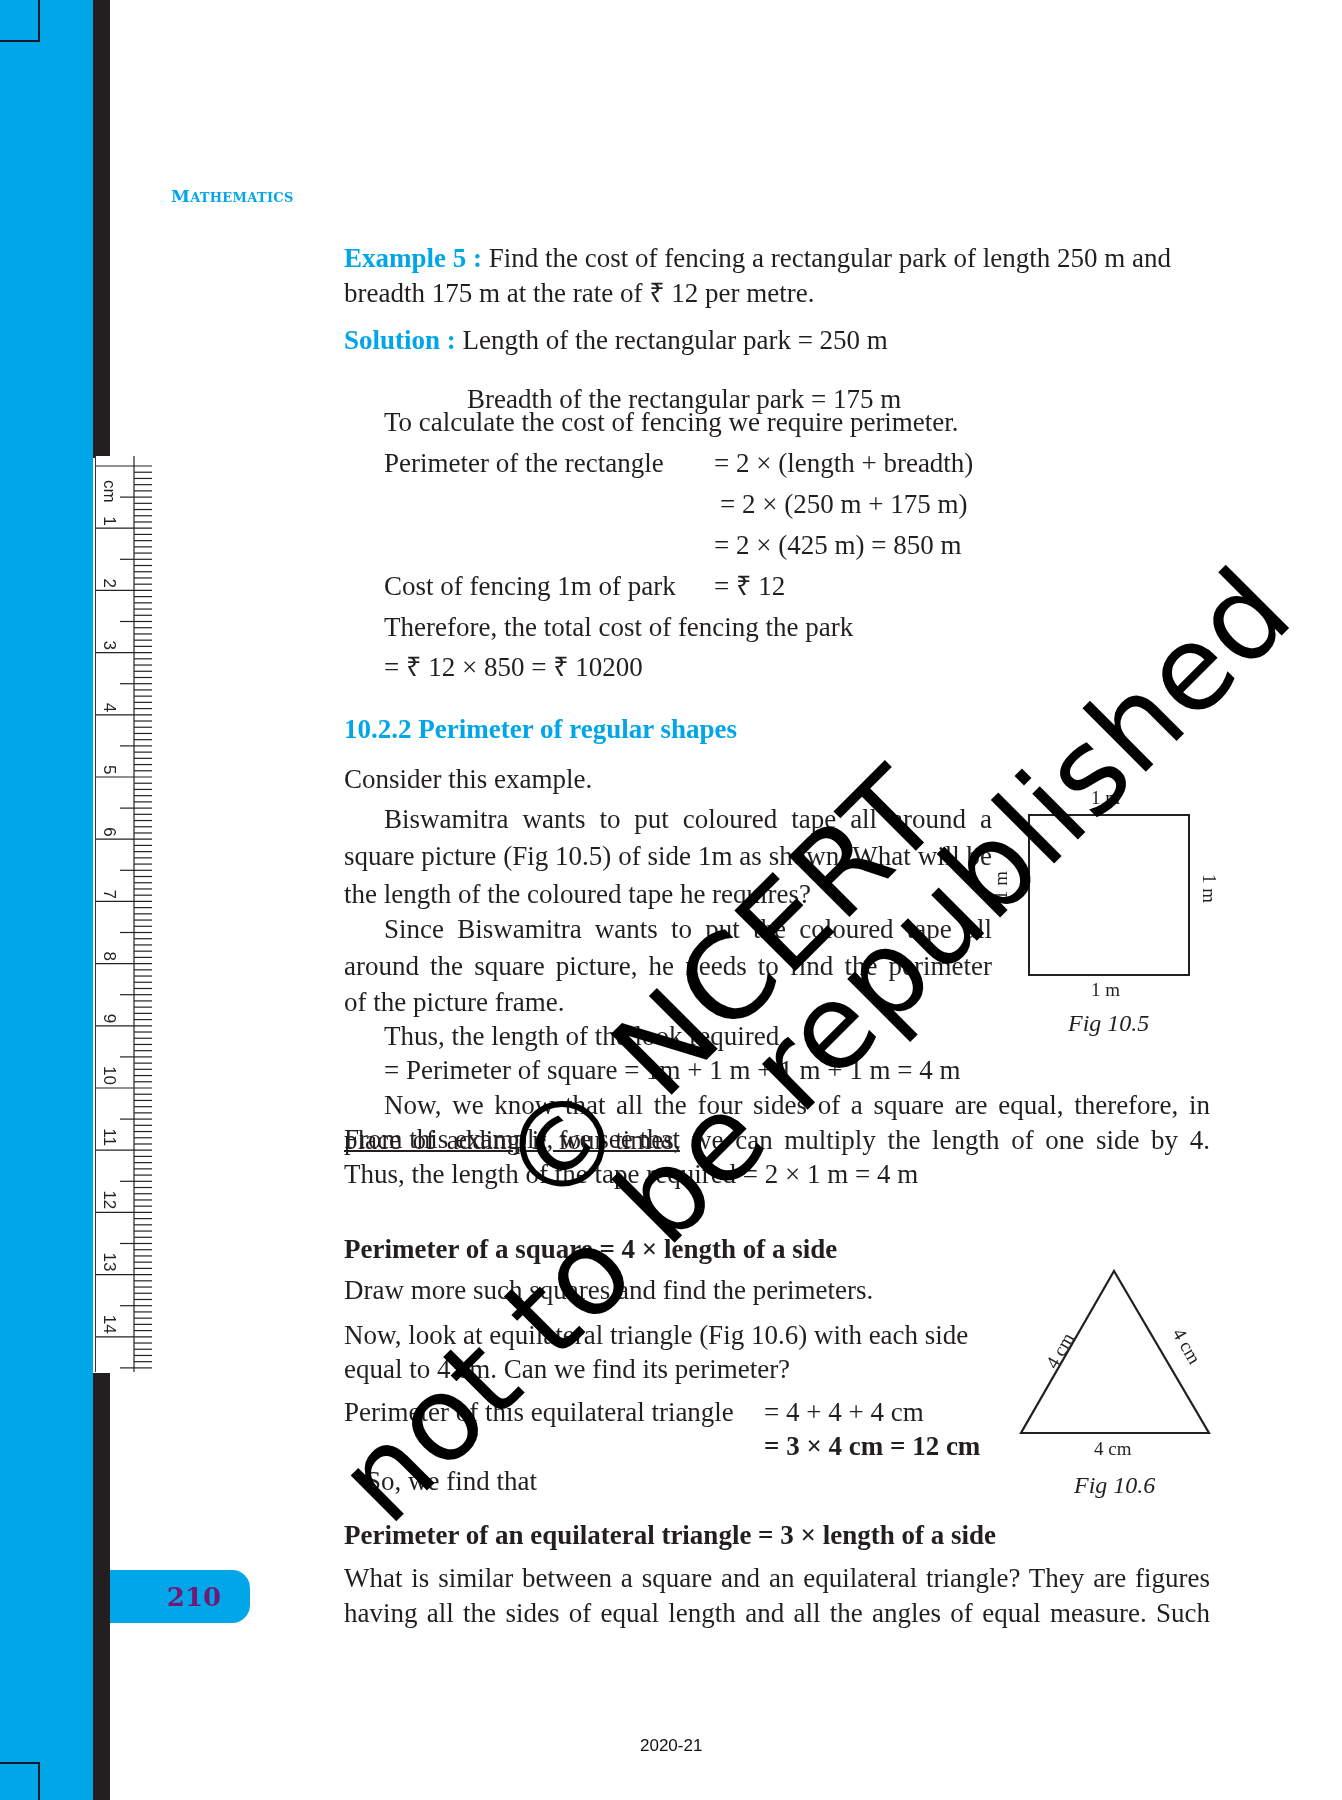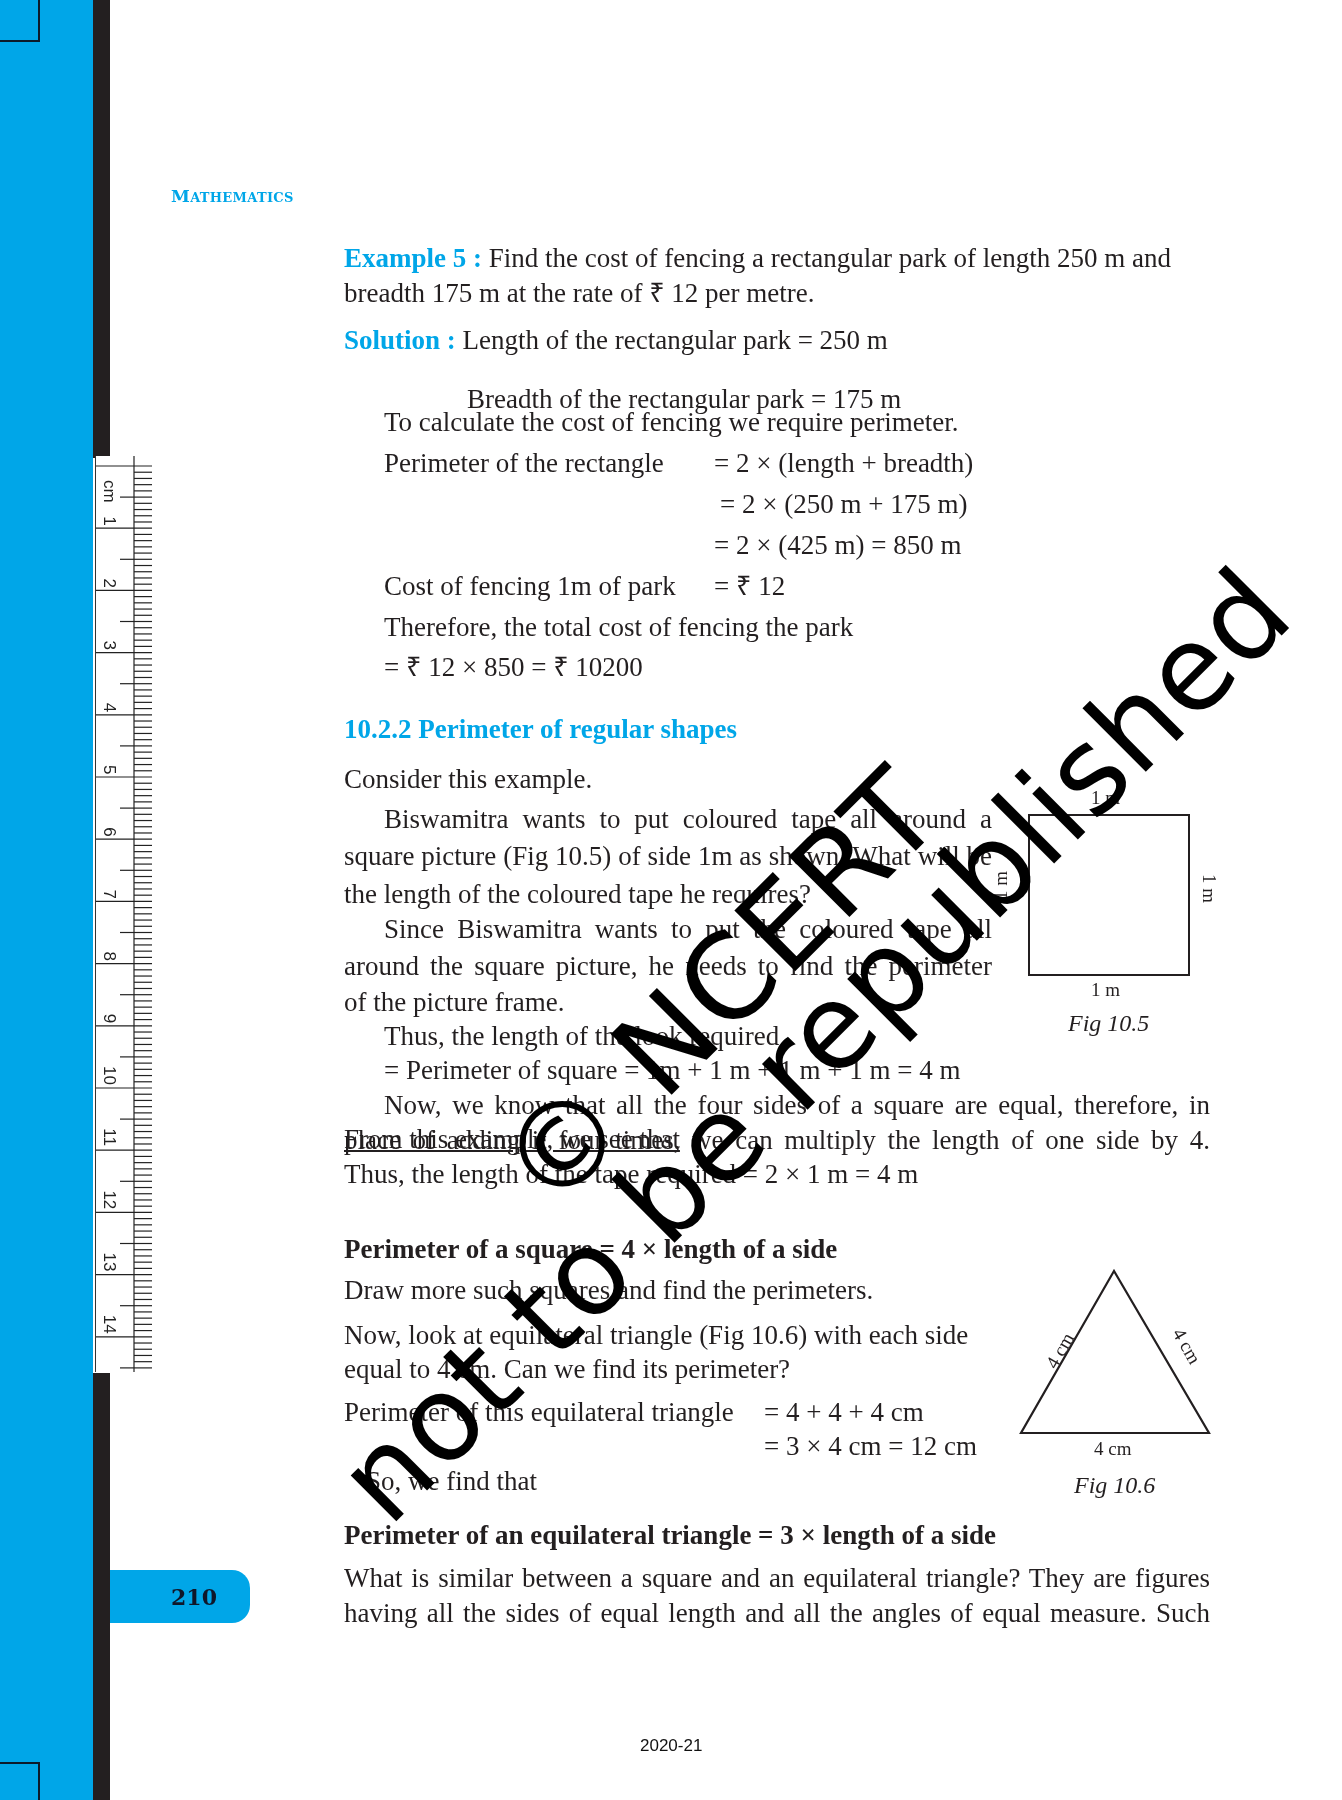--- a/index.html
+++ b/index.html
@@ -11,21 +11,21 @@
   .crop-mark { position:absolute; border-color:#0c1a2a; border-style:solid; }
   .crop-top { left:0; top:0; width:38px; height:40px; border-width:0 2px 2px 0; }
   .crop-bot { left:0; top:1762px; width:38px; height:38px; border-width:2px 2px 0 0; }
 
   .ruler { position:absolute; left:95px; top:456px; width:56px; height:916px; background:#fff;
            border-left:1px solid #333; }
   .ruler svg { position:absolute; left:0; top:0; }
 
   .page-tab { position:absolute; left:110px; top:1570px; width:140px; height:53px; background:#00a6e8;
               border-radius:0 18px 18px 0; display:flex; align-items:center; justify-content:center; }
-  .page-num { color:#0f172a; font-weight:bold; font-size:22px; font-family:"DejaVu Serif", serif; padding-left:28px; }
+  .page-num { color:#701a75; font-weight:bold; font-size:26px; font-family:"DejaVu Serif", serif; padding-left:28px; }
 
   .running-head { position:absolute; left:171px; top:186px; color:#00a6e8; font-weight:bold;
                   font-family:"DejaVu Serif", serif; font-size:13px; letter-spacing:0.3px; }
   .running-head .big { font-size:17px; }
 
   .line { position:absolute; font-size:27px; line-height:30px; white-space:nowrap; }
   .blue { color:#00a6e8; font-weight:bold; }
   .bold { font-weight:bold; }
   .just { width:866px; text-align:justify; text-align-last:justify; white-space:normal; }
   .just-narrow { width:648px; text-align:justify; text-align-last:justify; white-space:normal; }
@@ -259,21 +259,21 @@
 <div class="line just" style="left:344px;top:1125px;">place of adding it four times, we can multiply the length of one side by 4.</div>
 <div class="line" style="left:344px;top:1159px;">Thus, the length of the tape required = 2 × 1 m = 4 m</div>
 <div class="line" style="left:344px;top:1124px;text-decoration:underline;">From this example, we see that</div>
 
 <div class="line bold" style="left:344px;top:1234px;">Perimeter of a square = 4 × length of a side</div>
 <div class="line" style="left:344px;top:1275px;">Draw more such squares and find the perimeters.</div>
 <div class="line" style="left:344px;top:1320px;">Now, look at equilateral triangle (Fig 10.6) with each side</div>
 <div class="line" style="left:344px;top:1354px;">equal to 4 cm. Can we find its perimeter?</div>
 <div class="line" style="left:344px;top:1397px;">Perimeter of this equilateral triangle</div>
 <div class="line" style="left:764px;top:1397px;">= 4 + 4 + 4 cm</div>
-<div class="line" style="left:764px;top:1431px;">= 3 × 4 cm = 12 cm</div>
+<div class="line" style="left:764px;top:1431px;font-weight:bold;">= 3 × 4 cm = 12 cm</div>
 <div class="line" style="left:344px;top:1466px;margin-left:22px;">So, we find that</div>
 <div class="line bold" style="left:344px;top:1520px;">Perimeter of an equilateral triangle = 3 × length of a side</div>
 <div class="line just" style="left:344px;top:1563px;">What is similar between a square and an equilateral triangle? They are figures</div>
 <div class="line just" style="left:344px;top:1598px;">having all the sides of equal length and all the angles of equal measure. Such</div>
 
 <div class="fig" style="left:1028px;top:814px;width:162px;height:162px;border:2.5px solid #231f20;box-sizing:border-box;"></div>
 <div class="dim-label" style="left:1091px;top:787px;"><span>1 m</span></div>
 <div class="dim-label" style="left:1091px;top:979px;"><span>1 m</span></div>
 <div class="dim-label" style="left:990px;top:900px;transform:rotate(-90deg);transform-origin:0 0;"><span>1 m</span></div>
 <div class="dim-label" style="left:1220px;top:874px;transform:rotate(90deg);transform-origin:0 0;"><span>1 m</span></div>

